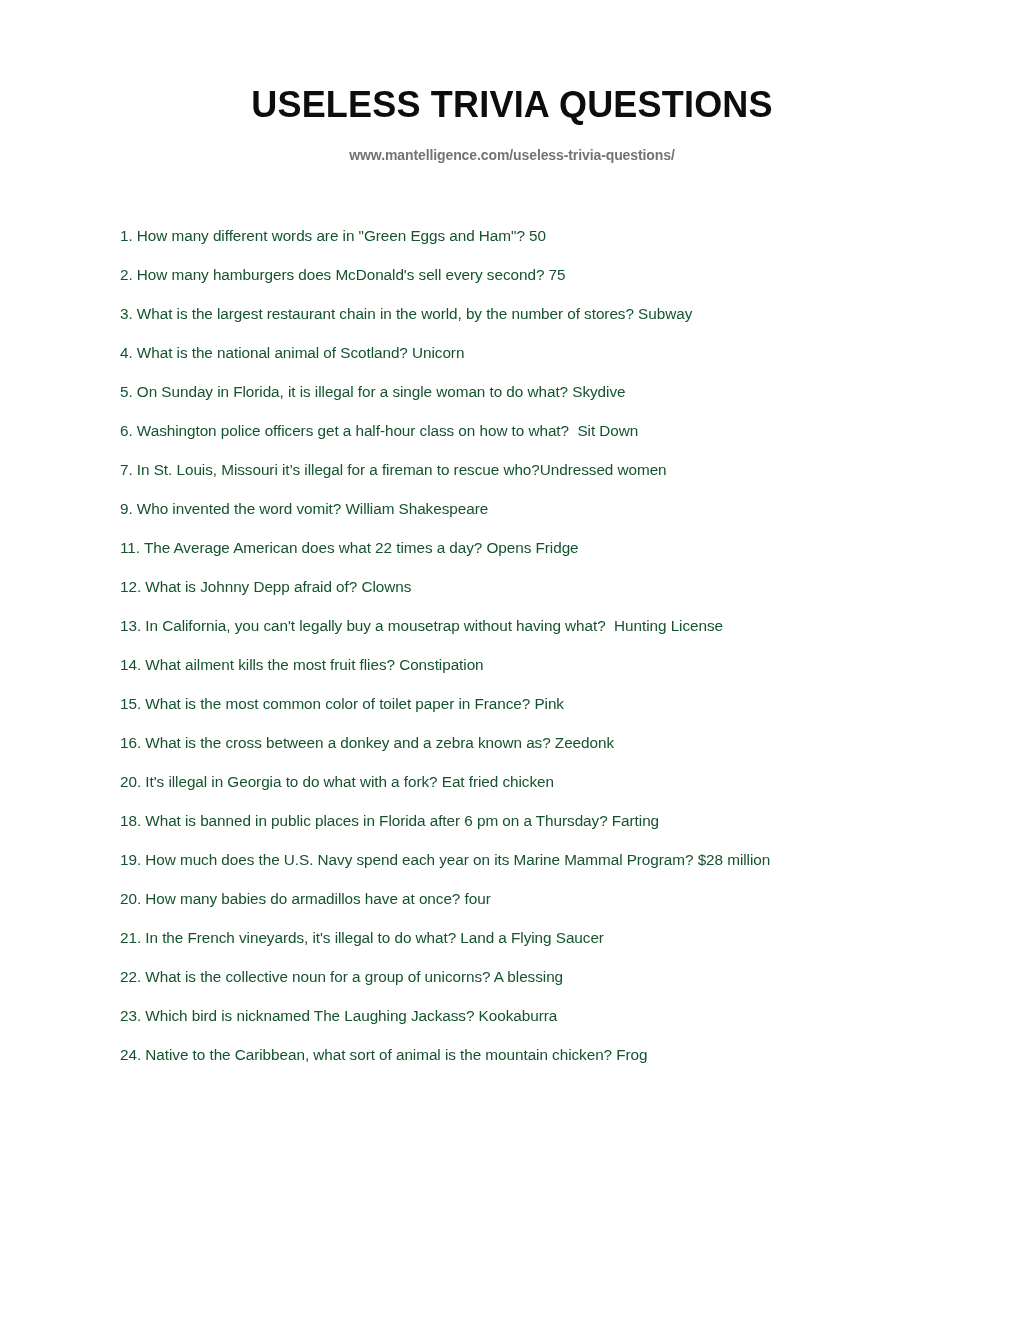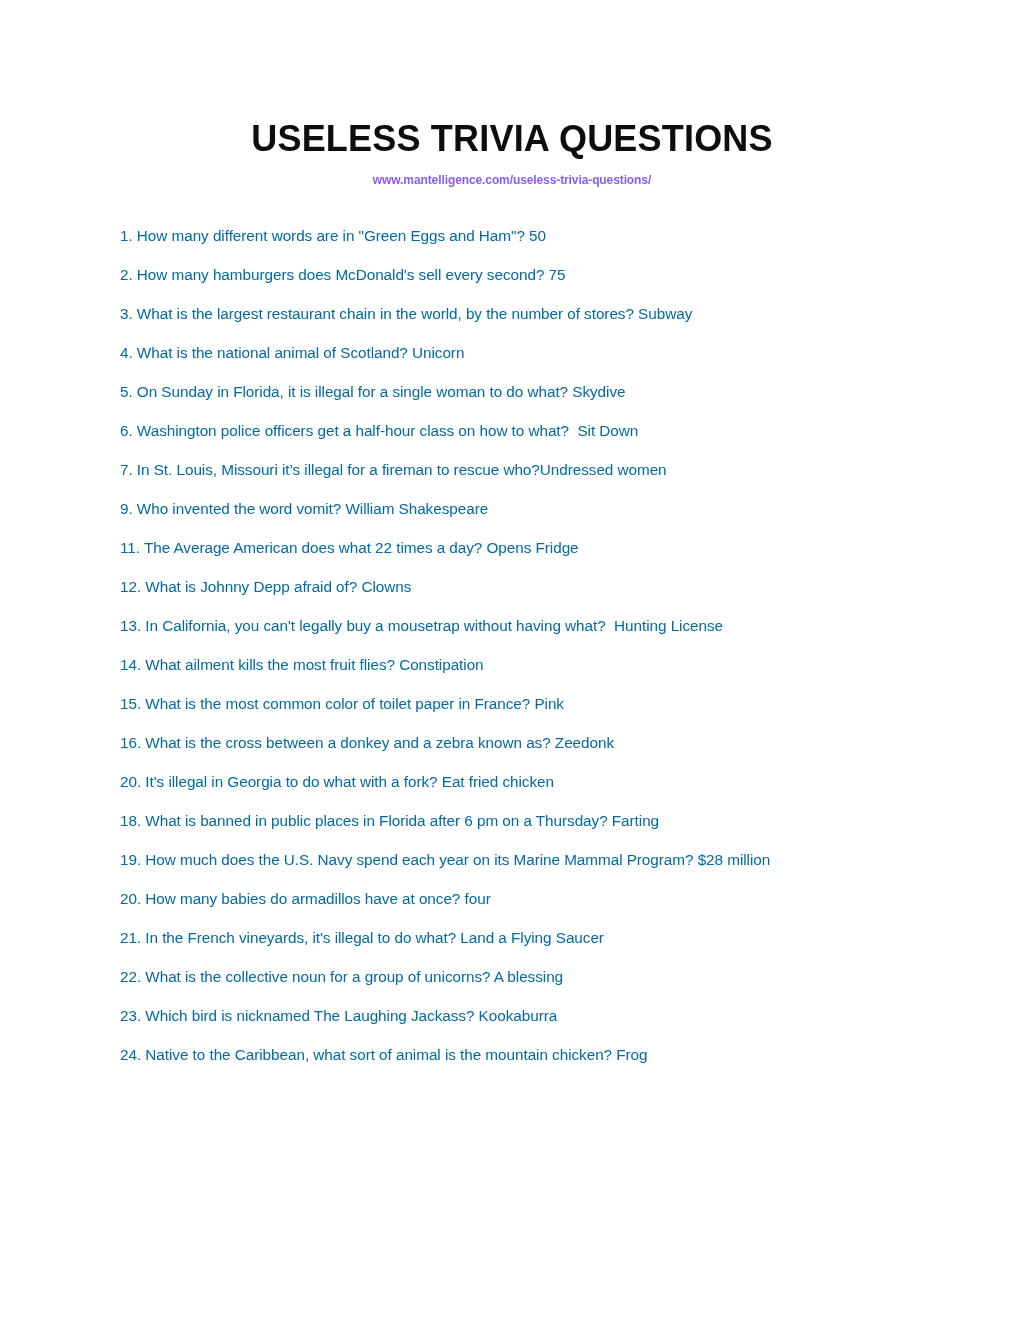--- a/index.html
+++ b/index.html
@@ -11,58 +11,58 @@
   .page {
     position: relative;
     width: 1024px;
     height: 1325px;
     background: #ffffff;
     overflow: hidden;
     font-family: "Liberation Sans", "DejaVu Sans", sans-serif;
     -webkit-font-smoothing: antialiased;
   }
   .header {
-    padding-top: 118px;
+    padding-top: 84px;
     text-align: center;
   }
   .doc-title {
     font-family: "Liberation Sans", "DejaVu Sans", sans-serif;
     font-size: 36px;
     font-weight: bold;
     letter-spacing: 0.2px;
     color: #0d0d0d;
     line-height: 1.15;
     margin: 0;
     padding: 0;
     white-space: pre;
   }
   .doc-subtitle {
     font-family: "Liberation Sans", "DejaVu Sans", sans-serif;
-    font-size: 12px;
+    font-size: 14px;
     font-weight: bold;
-    color: #8b5cf6;
-    margin: 0;
+    color: #737373;
+    margin: 8px;
     padding-top: 14px;
     letter-spacing: -0.1px;
     white-space: pre;
   }
   .question-list {
     margin: 0;
     padding: 0;
     list-style: none;
     position: absolute;
     left: 120px;
     top: 228px;
     right: 40px;
   }
   .question-item {
     font-family: "Liberation Sans", "DejaVu Sans", sans-serif;
     font-size: 15.3px;
     font-weight: normal;
-    color: #0369a1;
+    color: #14532d;
     line-height: 1.0;
     height: 39px;
     white-space: pre;
     letter-spacing: -0.05px;
   }
 </style>
 </head>
 <body>
 
 <div class="page">

